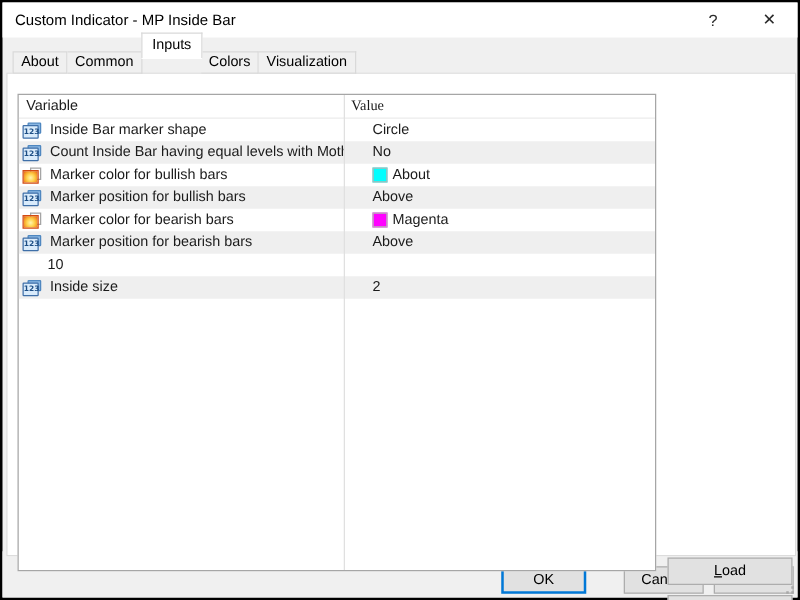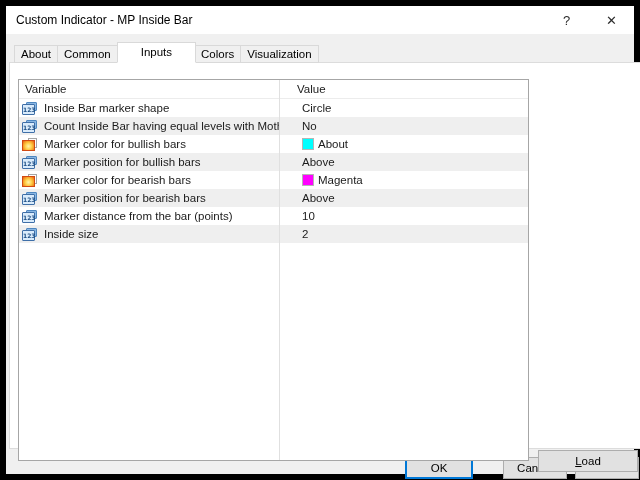--- a/index.html
+++ b/index.html
@@ -6,21 +6,21 @@
   body {
     width: 640px; height: 480px;
     font-family: "Liberation Sans", "DejaVu Sans", sans-serif;
     -webkit-font-smoothing: antialiased;
     overflow: hidden;
   }
   .window {
     position: relative;
     width: 640px; height: 480px;
     box-sizing: border-box;
-    border: 6px solid #000000;
+    border: 2px solid #000000;
     background: #f0f0f0;
   }
   
   .titlebar {
     position: absolute; left: 0; top: 0; right: 0; height: 28px;
     background: #ffffff;
     display: flex; align-items: center;
   }
   .titlebar .title {
     margin-left: 10px; font-size: 12px; color: #000000;
@@ -43,22 +43,22 @@
     font-size: 11.5px; color: #000;
     background: #f0f0f0;
     border: 1px solid #d9d9d9;
     border-left: none;
     cursor: default;
   }
   .tab:first-child { border-left: 1px solid #d9d9d9; }
   .tab.active {
     position: relative; z-index: 4;
     height: 21px; line-height: 19px;
-    margin: 0 -1px;
-    padding: 0 23px;
+    margin: 12px -1px;
+    padding: 0 8px;
     background: #ffffff;
     border: 1px solid #d9d9d9;
     border-bottom: 1px solid #ffffff;
   }
   
   .page {
     position: absolute; left: 3px; top: 56px; width: 632px; height: 387px;
     box-sizing: border-box;
     background: #ffffff;
     border: 1px solid #dcdcdc;
@@ -77,21 +77,21 @@
     background: #e0e0e0; z-index: 1;
   }
   .thead, .row {
     display: grid; grid-template-columns: 260px 1fr;
     height: 18px; align-items: center;
     font-size: 11.5px; color: #1b1b1b;
     white-space: nowrap;
   }
   .thead { border-bottom: 1px solid #ececec; }
   .th.var { padding-left: 6px; overflow: hidden; }
-  .th.val { padding-left: 18px; overflow: hidden; }
+  .th.val { padding-left: 6px; overflow: hidden; font-family: Liberation Serif, serif; }
   .row.alt { background: #efefef; }
   .cell { display: flex; align-items: center; height: 18px; overflow: hidden; }
   .cell.var { padding-left: 3px; }
   .cell.val { padding-left: 23px; position: relative; z-index: 2; }
   .swatch {
     width: 12px; height: 12px; flex: 0 0 12px;
     border: 1px solid #b5b5b5; box-sizing: border-box;
     margin-right: 4px;
   }
   
@@ -248,27 +248,20 @@
                 <span class="back"></span>
                 <span class="front">123</span>
               </span>
               <span>Marker position for bearish bars</span>
             </div>
             <div class="cell val">
               <span>Above</span>
             </div>
           </div>
           <div class="row">
-            <div class="cell var">
-              <span class="picon icon-123">
-                <span class="back"></span>
-                <span class="front">123</span>
-              </span>
-              <span>Marker distance from the bar (points)</span>
-            </div>
             <div class="cell val">
               <span>10</span>
             </div>
           </div>
           <div class="row alt">
             <div class="cell var">
               <span class="picon icon-123">
                 <span class="back"></span>
                 <span class="front">123</span>
               </span>

